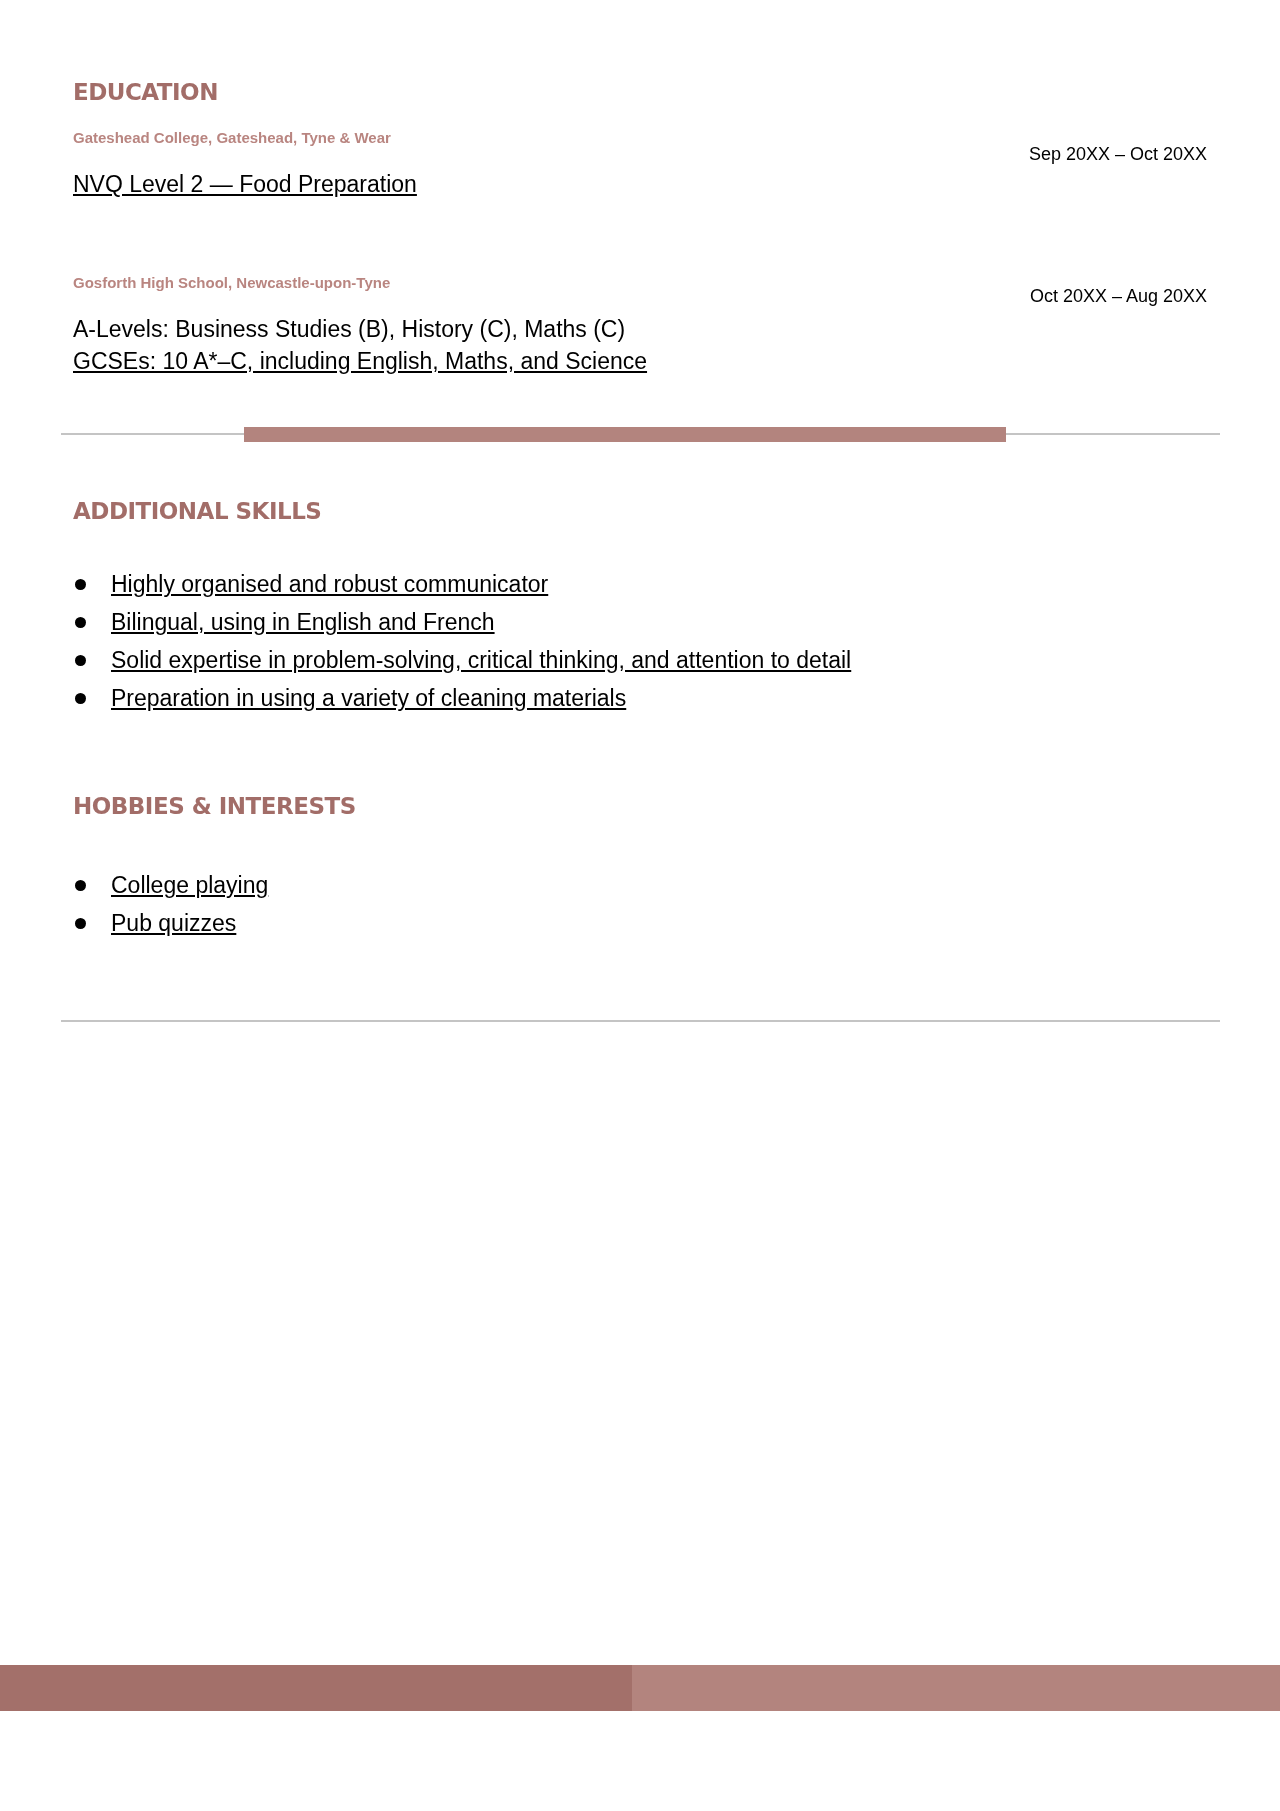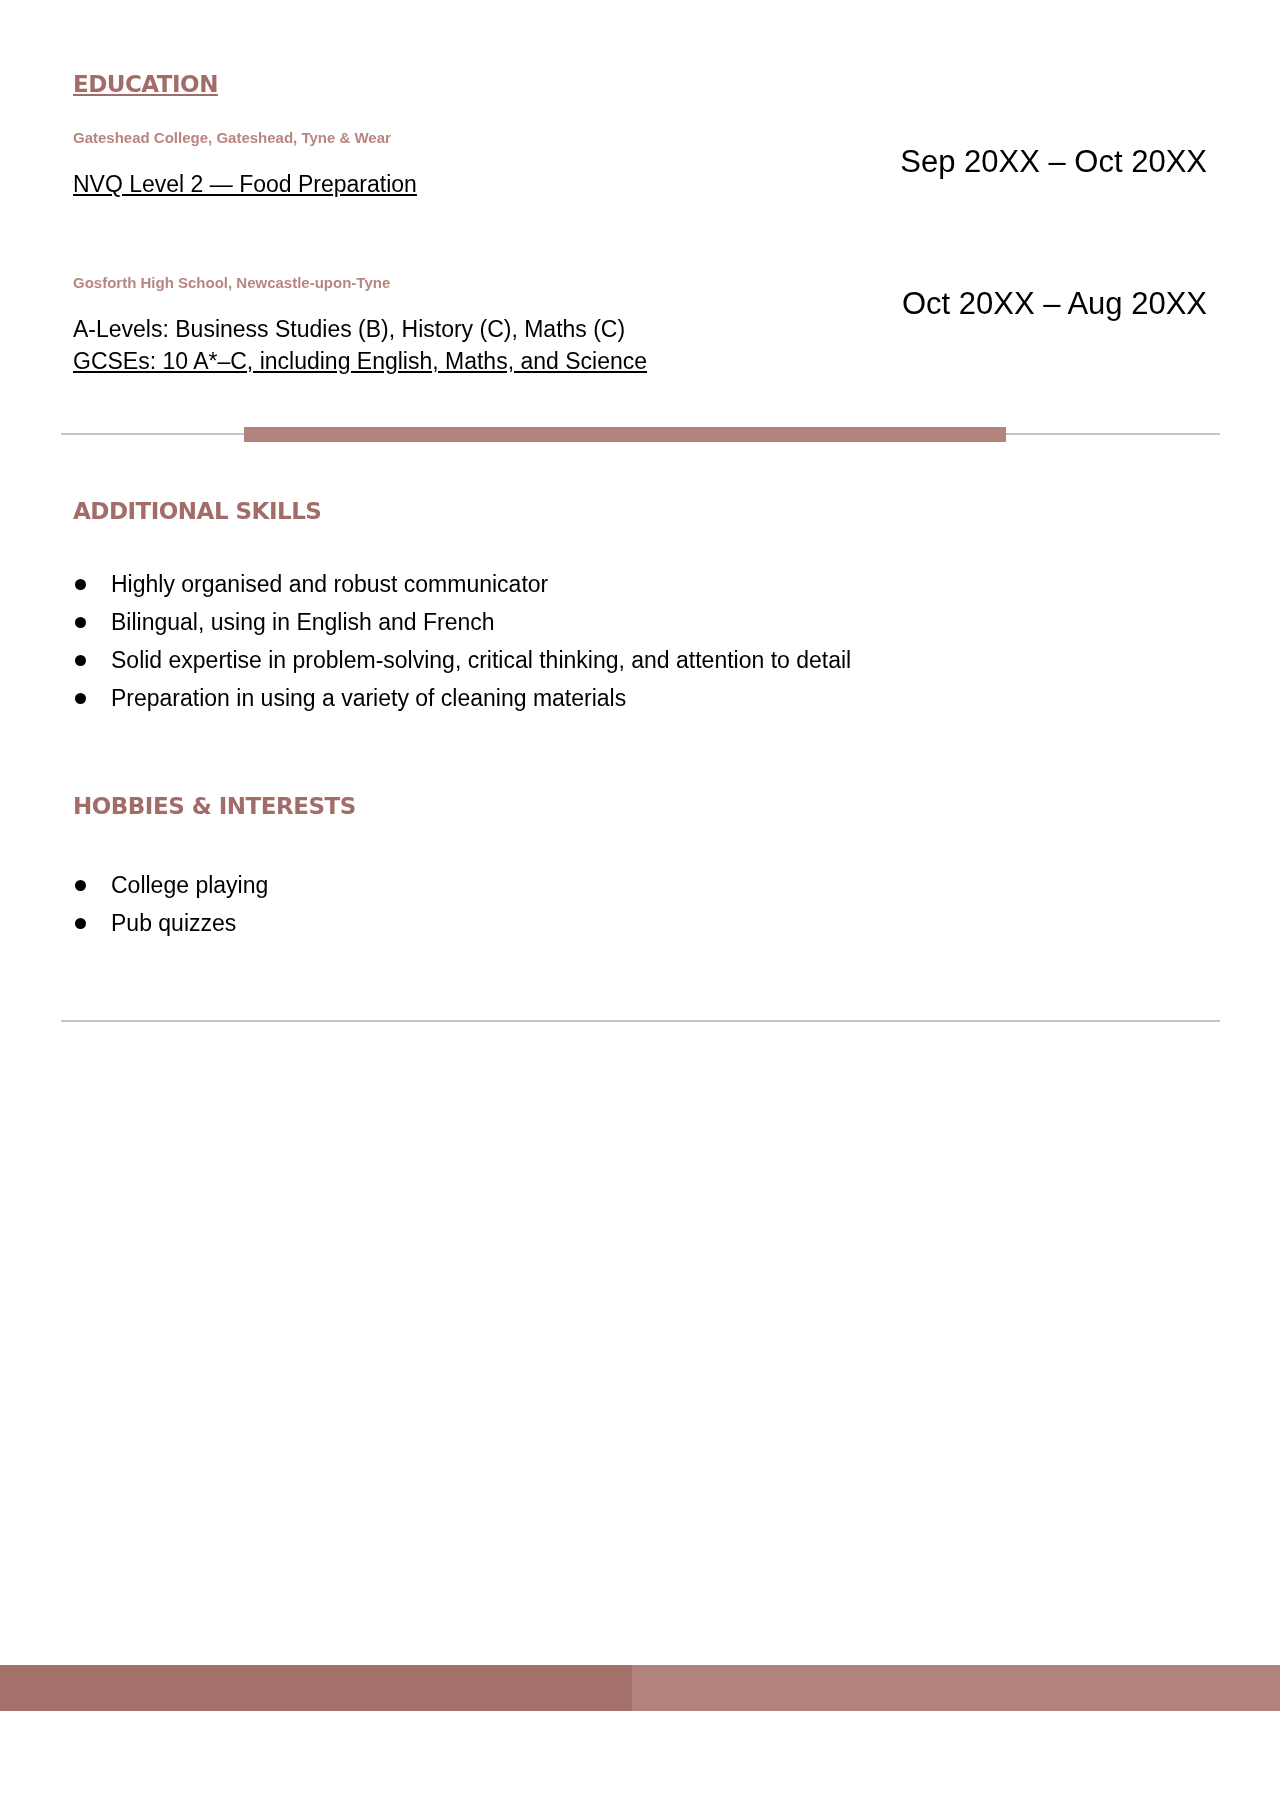--- a/index.html
+++ b/index.html
@@ -10,36 +10,36 @@
   .abs { position:absolute; }
   .section-heading {
     font-family:"DejaVu Sans", sans-serif; font-weight:bold; font-size:23px;
     color:#a26d68; letter-spacing:-0.5px; margin:0; white-space:nowrap;
   }
   .school {
     font-family:"Liberation Sans", sans-serif; font-weight:bold; font-size:15px;
     color:#b98580; margin:0; white-space:nowrap;
   }
   .line { font-size:23px; line-height:32px; margin:0; white-space:nowrap; }
-  .date { font-size:31px; white-space:nowrap; text-align:center; }
+  .date { font-size:18px; white-space:nowrap; text-align:center; }
   .divider { height:2px; background:#c4c4c4; }
   .accent-bar { background:#b3847e; }
-  ul.bullets { list-style:none; margin:0; padding:0; }
+  ul.bullets { list-style:none; margin:0; padding:0;text-decoration:underline; }
   ul.bullets li { position:relative; height:38px; line-height:38px; font-size:23px; padding-left:38px; white-space:nowrap; }
   ul.bullets li .dot {
     position:absolute; left:2px; top:14px; width:11px; height:11px; border-radius:50%; background:#000;
   }
   .footer-dark { background:#a3706a; }
   .footer-light { background:#b3847e; }
 </style>
 </head>
 <body>
 
 <section>
-  <h2 class="section-heading abs" style="left:73px; top:71px;text-decoration:underline;">EDUCATION</h2>
+  <h2 class="section-heading abs" style="left:73px; top:79px;">EDUCATION</h2>
 
   <div>
     <h3 class="school abs" style="left:73px; top:129px;">Gateshead College, Gateshead, Tyne &amp; Wear</h3>
     <p class="line abs" style="left:73px; top:168px;text-decoration:underline;">NVQ Level 2 — Food Preparation</p>
     <div class="date abs" style="right:73px; top:144px;">Sep 20XX – Oct 20XX</div>
   </div>
 
   <div>
     <h3 class="school abs" style="left:73px; top:274px;">Gosforth High School, Newcastle-upon-Tyne</h3>
     <p class="line abs" style="left:73px; top:313px;">A-Levels: Business Studies (B), History (C), Maths (C)</p>

